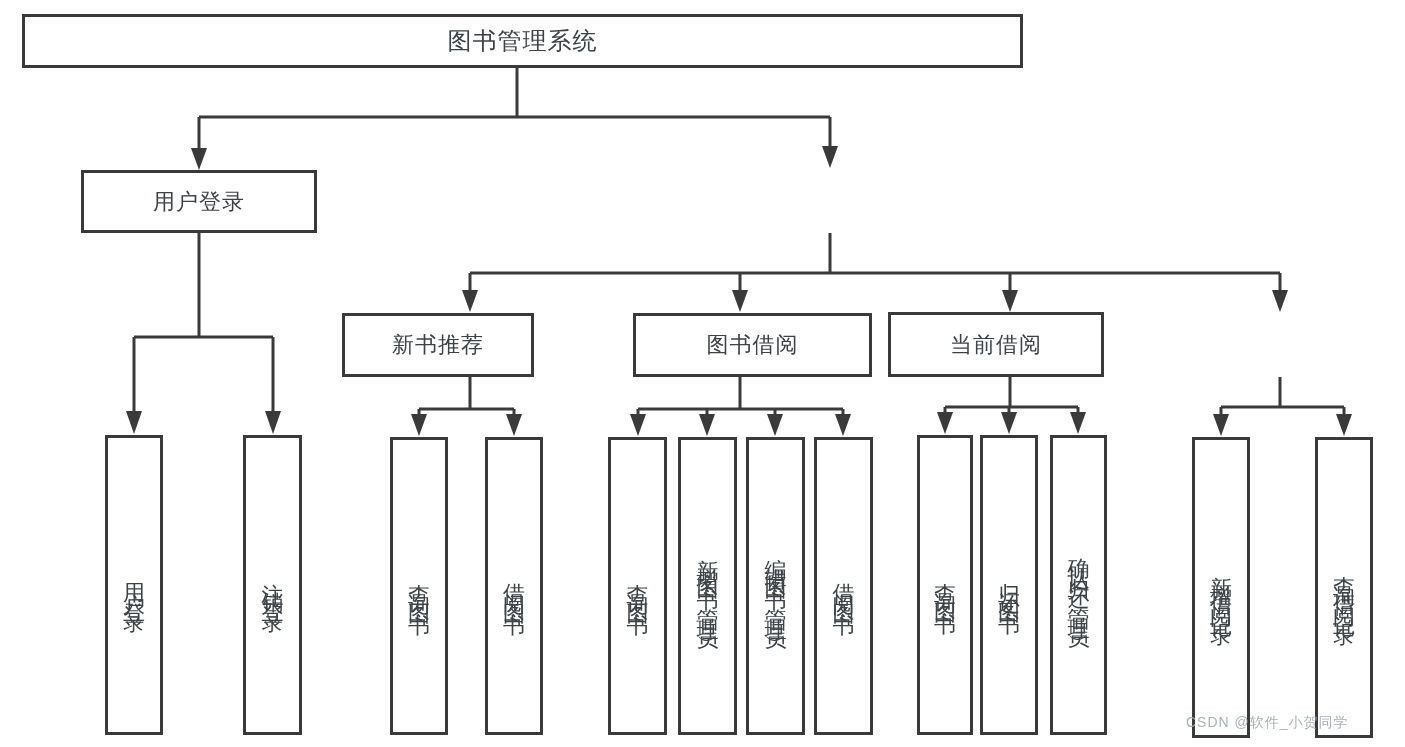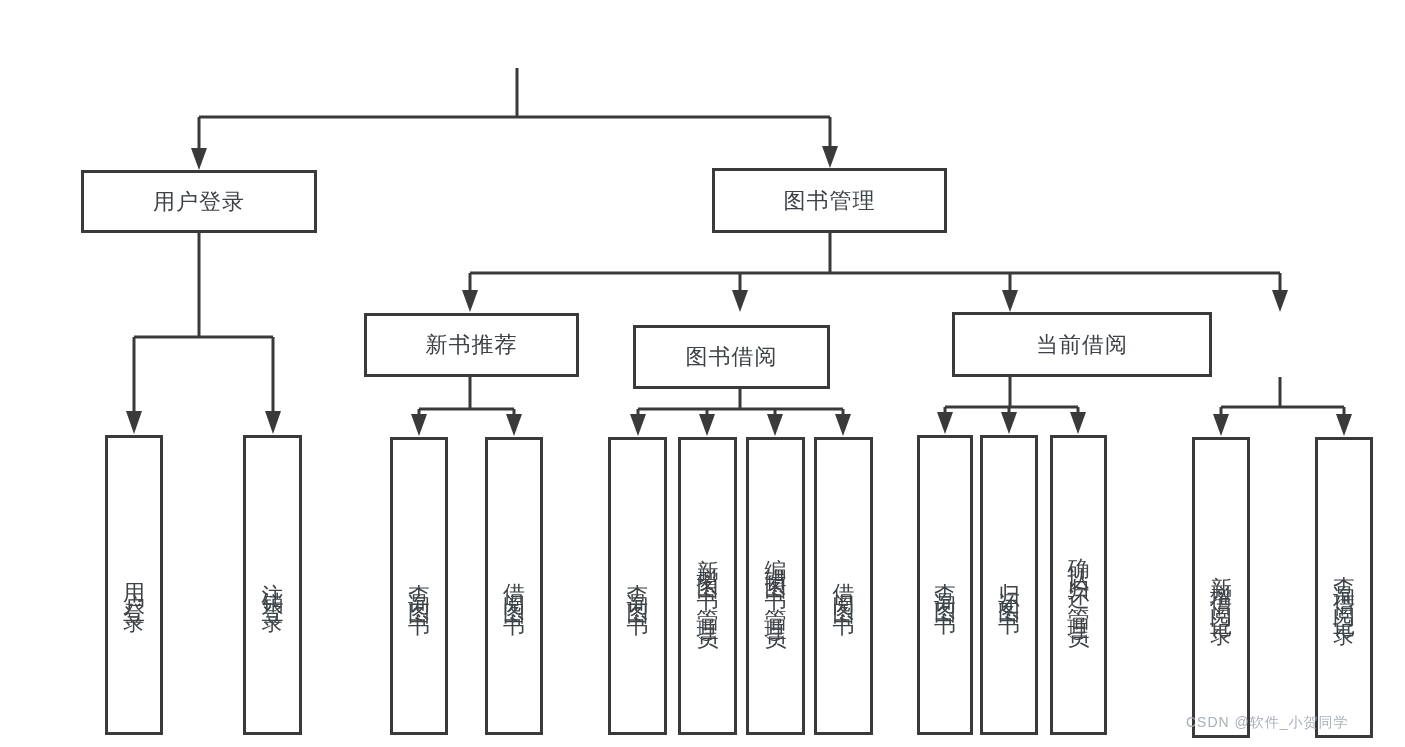--- a/index.html
+++ b/index.html
@@ -71,35 +71,35 @@
       <path class="hd" d="M1001 412 h16 l-8 22 z"></path>
       <path class="hd" d="M1070 412 h16 l-8 22 z"></path>
     </g>
     <g>
       <path class="ln" d="M1280 377 V407 M1221 407 H1344 M1221 407 V414 M1344 407 V414"></path>
       <path class="hd" d="M1213 414 h16 l-8 22 z"></path>
       <path class="hd" d="M1336 414 h16 l-8 22 z"></path>
     </g>
   </svg>
 
+  <div class="hbox title" style="left:22px;top:14px;width:1001px;height:54px">
+    <span>图书管理系统</span>
+  </div>
 
   <div class="hbox" style="left:81px;top:170px;width:236px;height:63px">
     <span>用户登录</span>
   </div>
-  <div class="hbox" style="left:712px;top:168px;width:235px;height:65px">
-    <span>图书管理</span>
-  </div>
 
-  <div class="hbox" style="left:364px;top:313px;width:215px;height:64px">
+  <div class="hbox" style="left:342px;top:313px;width:192px;height:64px">
     <span>新书推荐</span>
   </div>
-  <div class="hbox" style="left:633px;top:325px;width:197px;height:64px">
+  <div class="hbox" style="left:633px;top:313px;width:239px;height:64px">
     <span>图书借阅</span>
   </div>
-  <div class="hbox" style="left:952px;top:312px;width:260px;height:65px">
+  <div class="hbox" style="left:888px;top:312px;width:216px;height:65px">
     <span>当前借阅</span>
   </div>
 
   <div class="vbox" style="left:105px;top:435px;width:58px;height:300px">
     <span class="vtext">用户登录</span>
   </div>
   <div class="vbox" style="left:243px;top:435px;width:59px;height:300px">
     <span class="vtext">注销登录</span>
   </div>
 

